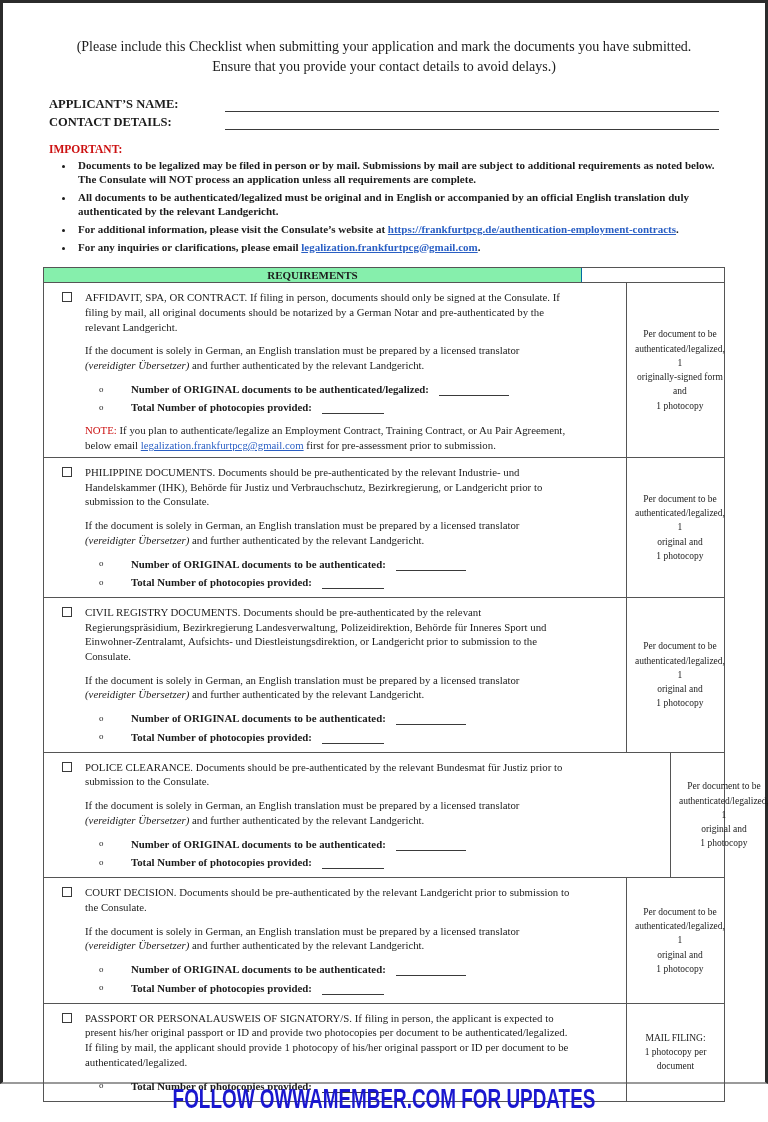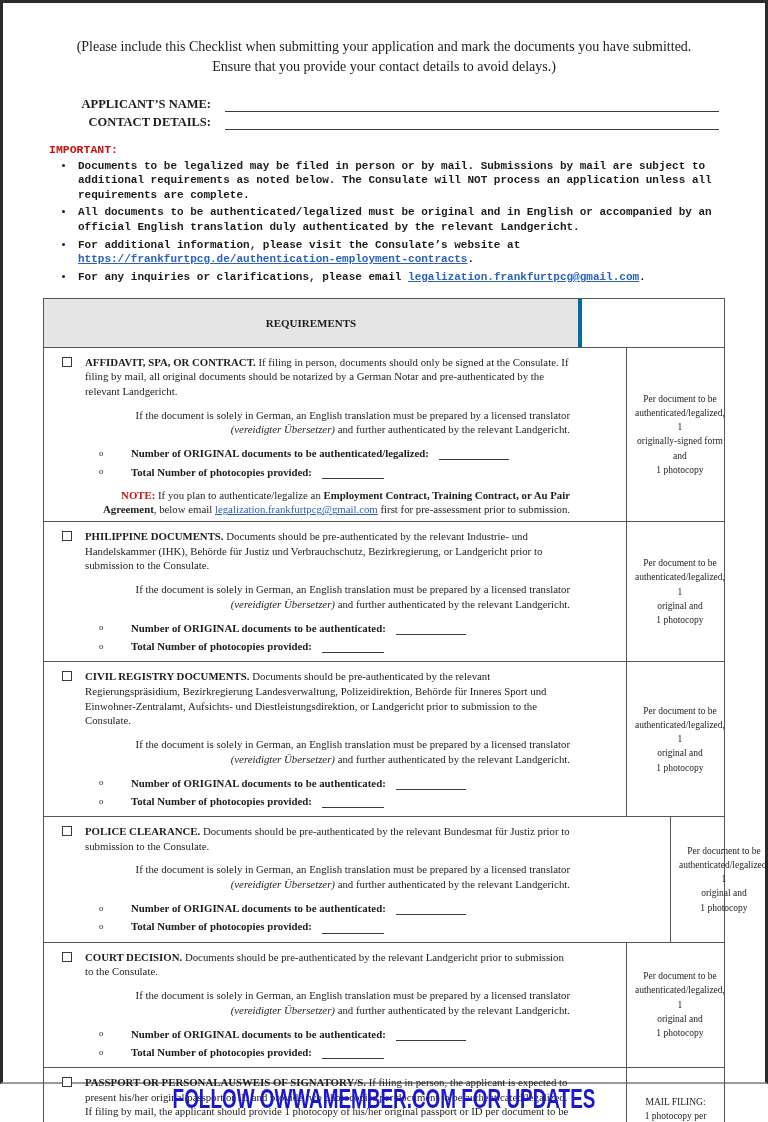--- a/index.html
+++ b/index.html
@@ -14,45 +14,45 @@
   }
 
   
   .doc-header { text-align:center; margin-top:34px; }
   .title { font-size:13.5px; font-weight:bold; line-height:1.5; letter-spacing:.1px; }
   .subtitle { font-size:14px; line-height:1.45; margin-top:1px; }
 
   
   .fields { margin:16px 46px 0 46px; }
   .field-row { display:flex; align-items:flex-end; height:18px; }
-  .field-label { font-weight:bold; font-size:12.5px; width:162px; white-space:nowrap;text-align:right; }
+  .field-label { font-weight:bold; font-size:12.5px; width:162px; white-space:nowrap; }
   .field-line { flex:1; border-bottom:1.3px solid #3a3a3a; height:14px; margin-left:14px; }
 
   
-  .important { margin:13px 46px 12px 46px;font-family:Liberation Mono, monospace; }
+  .important { margin:13px 46px 12px 46px; }
   .important-heading { color:#cc1111; font-weight:bold; font-size:11.5px; }
   .important-list { list-style:disc; padding-left:26px; margin-top:3px; }
   .important-list li { font-size:11px; font-weight:bold; line-height:1.33; margin-bottom:3px; padding-left:3px; }
   a.link { color:#2a5fc4; text-decoration:underline; cursor:pointer; }
 
   
   .req-table { margin:13px 40px 0 40px; border:1.2px solid #555; }
   .req-header { display:grid; grid-template-columns:538px 1fr; }
-  .req-header-left { background:#e5e5e5; text-align:center; font-weight:bold; font-size:11px; padding:18px 0; border-right:4px solid #0369a1; }
+  .req-header-left { background:#86efac; text-align:center; font-weight:bold; font-size:11px; padding:1px 0; border-right:1px solid #0369a1; }
   .req-row { display:grid; grid-template-columns:538px 1fr; border-top:1px solid #555; }
   .req-main { padding:7px 12px 4px 18px; }
   .req-side { border-left:1px solid #555; display:flex; flex-direction:column; justify-content:center; align-items:center; text-align:center; font-size:9.5px; line-height:1.5; padding:4px 8px;margin-left:44px; }
   .row-1 { min-height:168px; } .row-2 { min-height:118px; } .row-3 { min-height:137px; }
   .row-4 { min-height:113px;gap:44px; } .row-5 { min-height:110px; } .row-6 { min-height:90px; }
 
   .head-flex { display:flex; }
   .checkbox { flex:0 0 auto; width:10px; height:10px; border:1.4px solid #3a3a3a; margin:2px 13px 0 0; background:#fff; }
   .req-text { font-size:10.8px; line-height:1.36; }
-  .req-text .bold { font-weight:bold; }
-  .para { margin-top:9px; font-size:10.8px; line-height:1.36;text-align:right; }
+  .req-text .bold { font-weight:normal; }
+  .para { margin-top:9px; font-size:10.8px; line-height:1.36; }
   .para i { font-style:italic; }
   .red { color:#cc1111; }
 
   .sub-bullets { margin:9px 0 0 12px; }
   .sub-bullet { display:flex; margin-bottom:4px; align-items:flex-end; }
   .sub-marker { font-size:9px; width:26px; text-align:left; padding-left:2px; line-height:1.6; }
   .sub-label { font-weight:bold; font-size:10.8px; line-height:1.3;margin-left:8px; }
   .blank { display:inline-block; width:70px; border-bottom:1.2px solid #3a3a3a; height:11px; margin-left:10px; }
   .blank.short { width:62px; }
 

